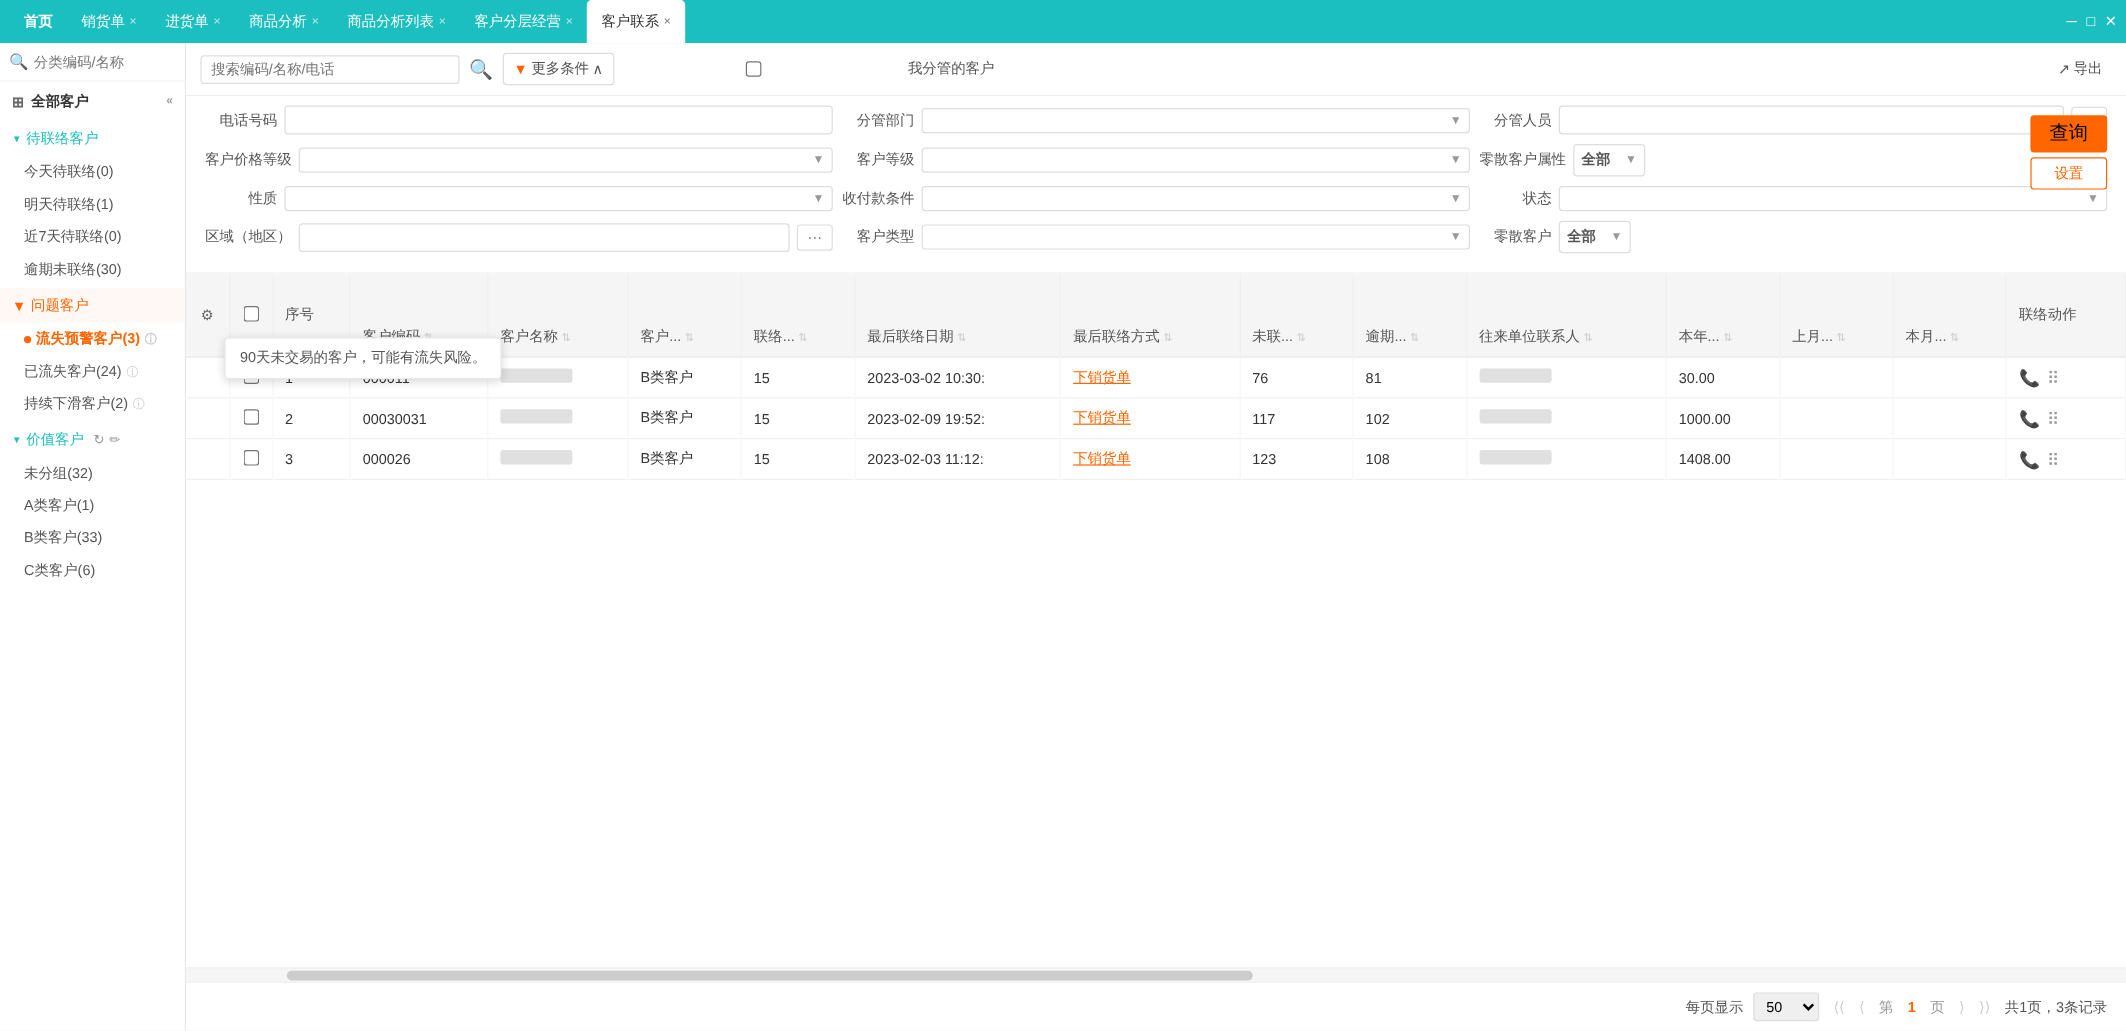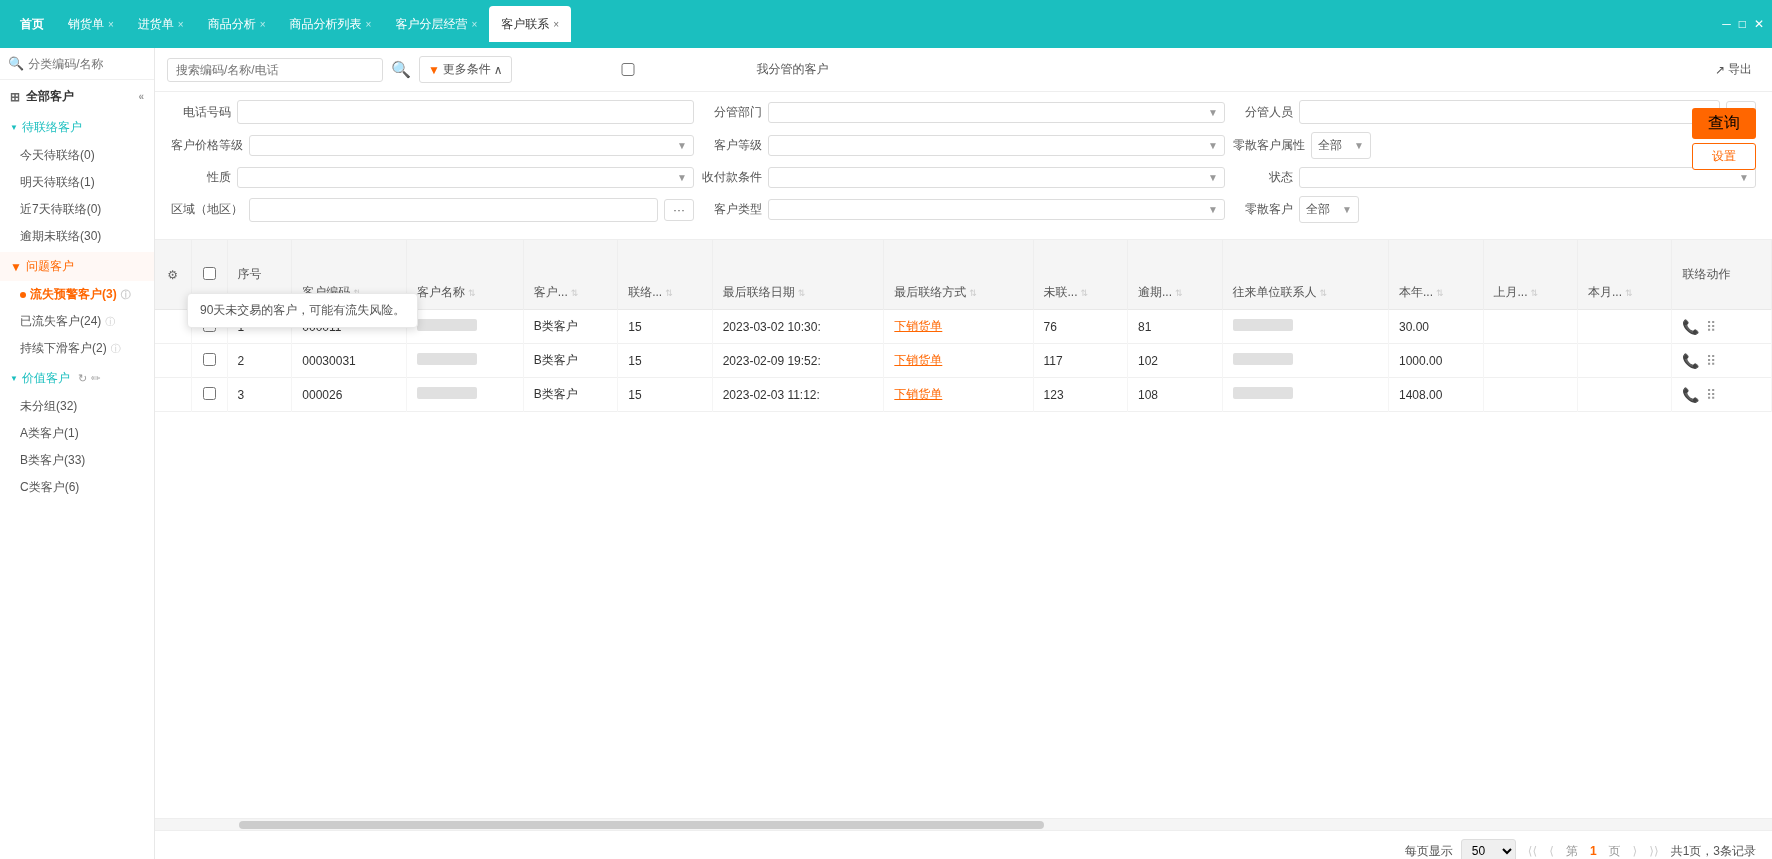--- a/index.html
+++ b/index.html
@@ -3,21 +3,21 @@
   <meta charset="utf-8">
   <style>
     * { box-sizing: border-box; margin: 0; padding: 0; font-family: 'Microsoft YaHei', '微软雅黑', Arial, sans-serif; font-size: 12px; }
     body { background: #f5f5f5; overflow: hidden; }
     
     
     .top-nav {
       background: #1bbfbf;
       display: flex;
       align-items: center;
-      height: 48px;
+      height: 36px;
       padding: 0 8px;
     }
     .top-nav .tab {
       display: flex;
       align-items: center;
       padding: 0 12px;
       height: 36px;
       color: #fff;
       cursor: pointer;
       font-size: 13px;
@@ -267,20 +267,21 @@
       border-radius: 3px;
       padding: 3px 8px;
       cursor: pointer;
       color: #555;
       background: #fff;
     }
     .filter-field-inline {
       display: flex;
       align-items: flex-start;
       gap: 4px;
+      font-weight: bold;
     }
     .filter-field-inline .select-box {
       border: 1px solid #ddd;
       border-radius: 3px;
       padding: 4px 6px;
       font-size: 12px;
       display: flex;
       align-items: center;
       gap: 4px;
       cursor: pointer;

